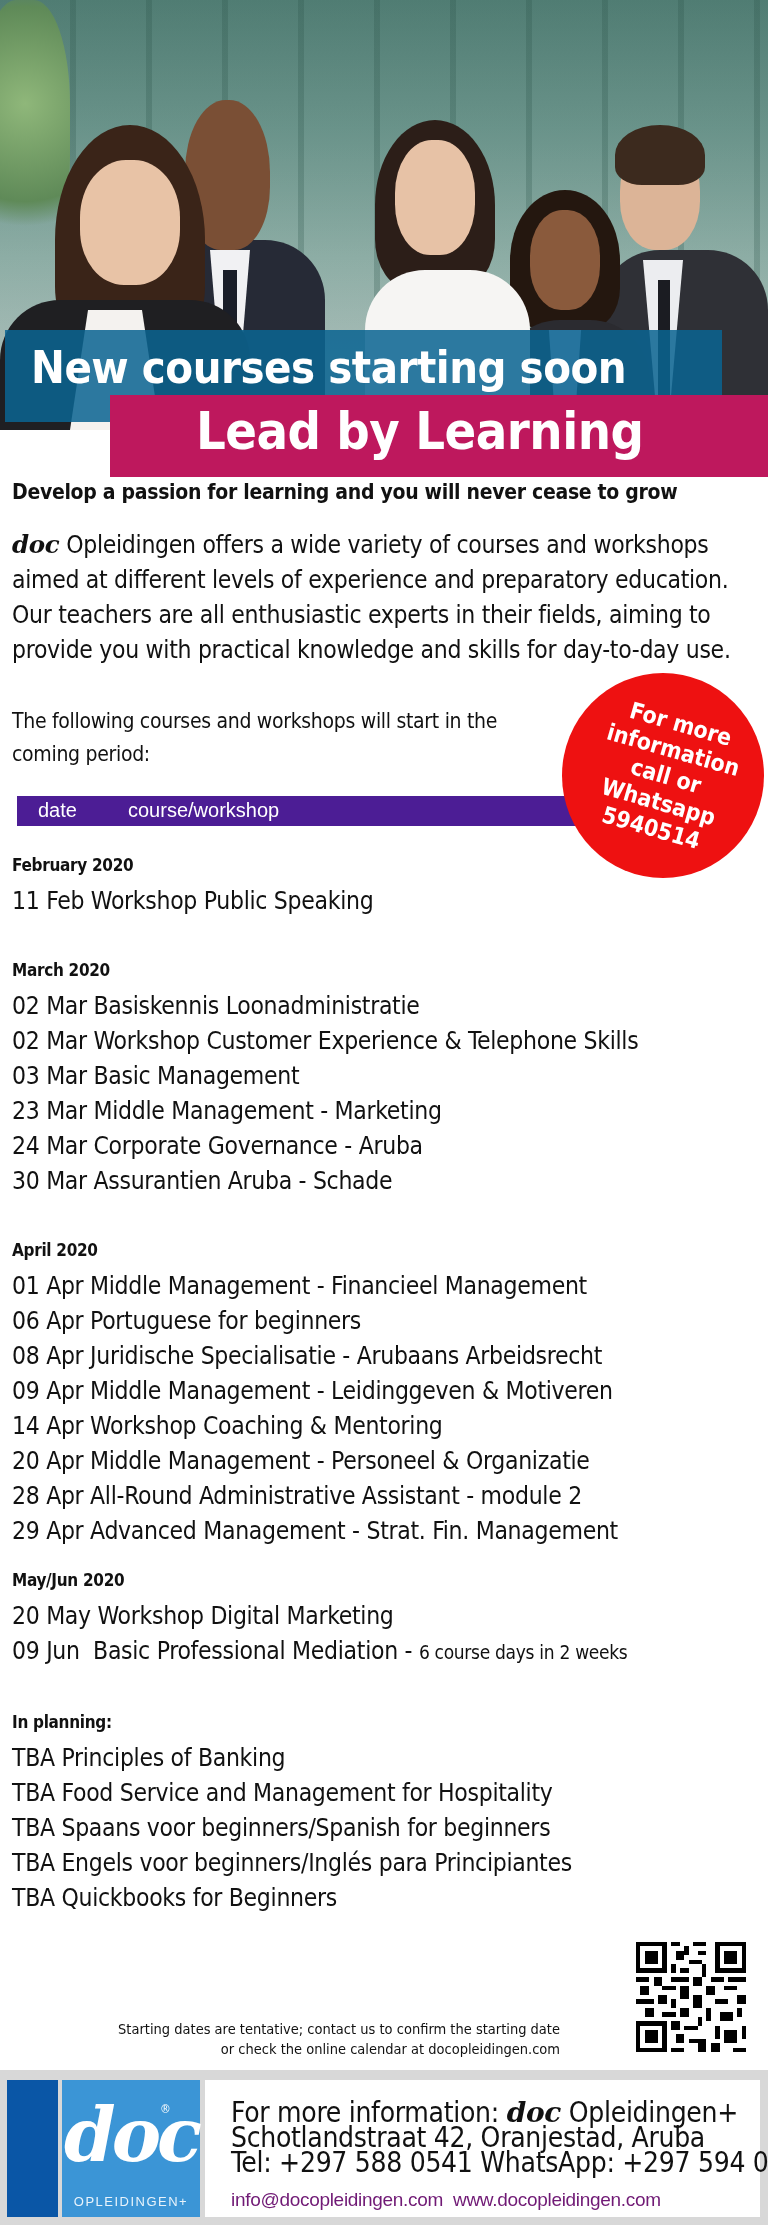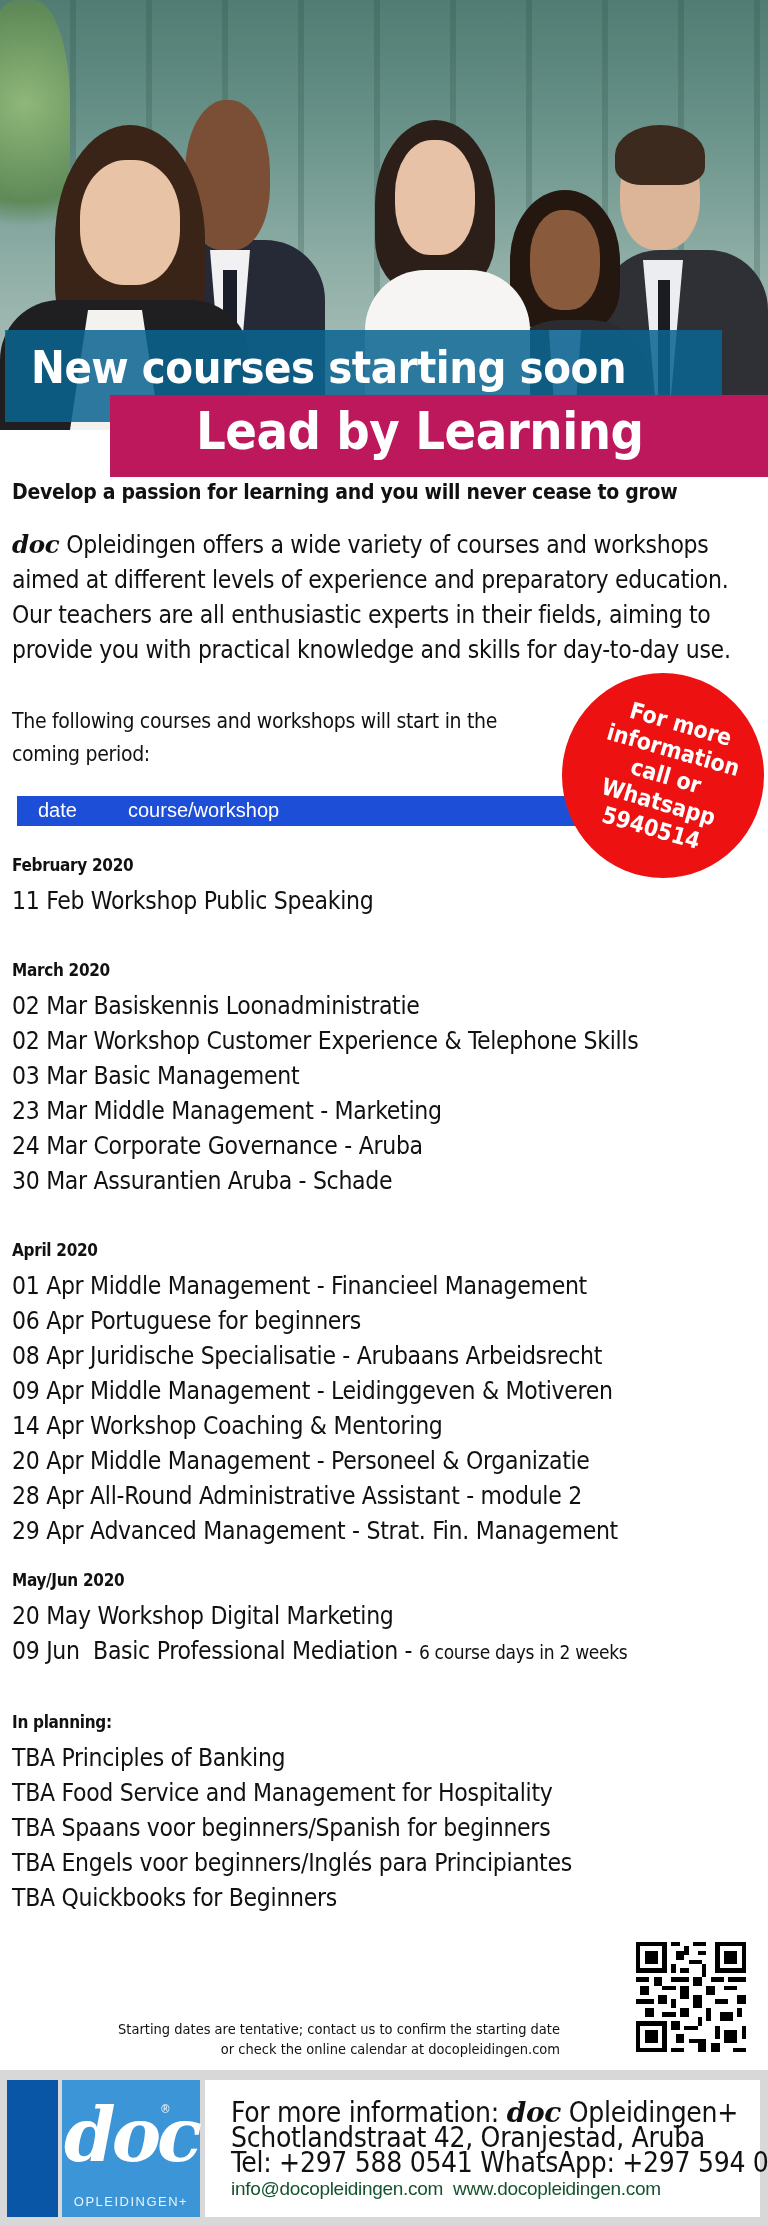--- a/index.html
+++ b/index.html
@@ -59,21 +59,21 @@
   .banner-pink { position: absolute; left: 110px; top: 395px; width: 678px; height: 82px; background: #be185d; }
   .banner-pink .txt { position: absolute; left: 86px; top: 6px; color: #fff; font-weight: bold;
     font-size: 52px; letter-spacing: -0.5px; font-family: "DejaVu Sans Condensed", "DejaVu Sans", sans-serif; white-space: nowrap; }
 
   
   .tagline { position: absolute; left: 12px; top: 480px; font-size: 21px; font-weight: bold; color: #111; white-space: nowrap; letter-spacing: -0.3px; }
   .intro { position: absolute; left: 12px; top: 527px; width: 750px; font-size: 24.5px; line-height: 35px; color: #111; letter-spacing: -0.3px; }
   .intro .brand { font-family: "DejaVu Serif", serif; font-style: italic; font-weight: bold; }
   .following { position: absolute; left: 12px; top: 705px; width: 520px; font-size: 21px; line-height: 33px; color: #111; letter-spacing: -0.3px; }
 
-  .table-head { position: absolute; left: 17px; top: 796px; width: 580px; height: 30px; background: #1d4ed8; color: #fff;
+  .table-head { position: absolute; left: 17px; top: 796px; width: 580px; height: 30px; background: #4c1d95; color: #fff;
     font-family: "Liberation Sans", sans-serif; font-size: 20px; }
   .table-head .c1 { position: absolute; left: 21px; top: 3px; }
   .table-head .c2 { position: absolute; left: 111px; top: 3px; }
 
   .badge { position: absolute; left: 562px; top: 673px; width: 202px; height: 205px; border-radius: 50%; background: #ee1111; }
   .badge .inner { position: absolute; left: 0; top: 0; width: 100%; height: 100%; display: flex; flex-direction: column;
     align-items: center; justify-content: center; transform: rotate(16deg); color: #fff; font-weight: bold;
     font-family: "DejaVu Sans Condensed", "DejaVu Sans", sans-serif; font-size: 23px; line-height: 27px; text-align: center; padding-left: 6px; }
 
   
@@ -89,21 +89,21 @@
   
   .footer { position: absolute; left: 0; top: 2070px; width: 768px; height: 155px; background: #d8d8d8; }
   .logo-dark { position: absolute; left: 7px; top: 10px; width: 51px; height: 137px; background: #0a56a6; }
   .logo-light { position: absolute; left: 62px; top: 10px; width: 138px; height: 137px; background: #3b95d6; }
   .logo-light .doc { position: absolute; left: 2px; top: 12px; font-family: "DejaVu Serif", serif; font-style: italic; font-weight: bold; color: #fff; font-size: 74px; letter-spacing: -4px; }
   .logo-light .reg { position: absolute; left: 98px; top: 22px; font-size: 12px; color: #fff; }
   .logo-light .sub { position: absolute; left: 0; width: 100%; bottom: 8px; text-align: center; font-family: "Liberation Sans", sans-serif; font-size: 13px; letter-spacing: 1.5px; color: #e8f3fb; }
   .info-panel { position: absolute; left: 205px; top: 10px; width: 555px; height: 137px; background: #fff; }
   .info-panel .l { position: absolute; left: 26px; font-size: 28px; color: #111; white-space: nowrap; letter-spacing: -0.3px; }
   .info-panel .l1 { top: 16px; } .info-panel .l2 { top: 41px; } .info-panel .l3 { top: 66px; }
-  .info-panel .l4 { top: 98px; font-family: "Liberation Sans", sans-serif; font-size: 19px; color: #14532d; }
+  .info-panel .l4 { top: 109px; font-family: "Liberation Sans", sans-serif; font-size: 19px; color: #701a75; }
   .info-panel .brand { font-family: "DejaVu Serif", serif; font-style: italic; font-weight: bold; }
 </style>
 </head>
 <body>
 
 <div class="hero" title="Five smiling business professionals in suits standing with arms crossed">
   <div class="glass"></div>
   <div class="tree"></div>
   <div class="person p2">
       <div class="body"></div>

